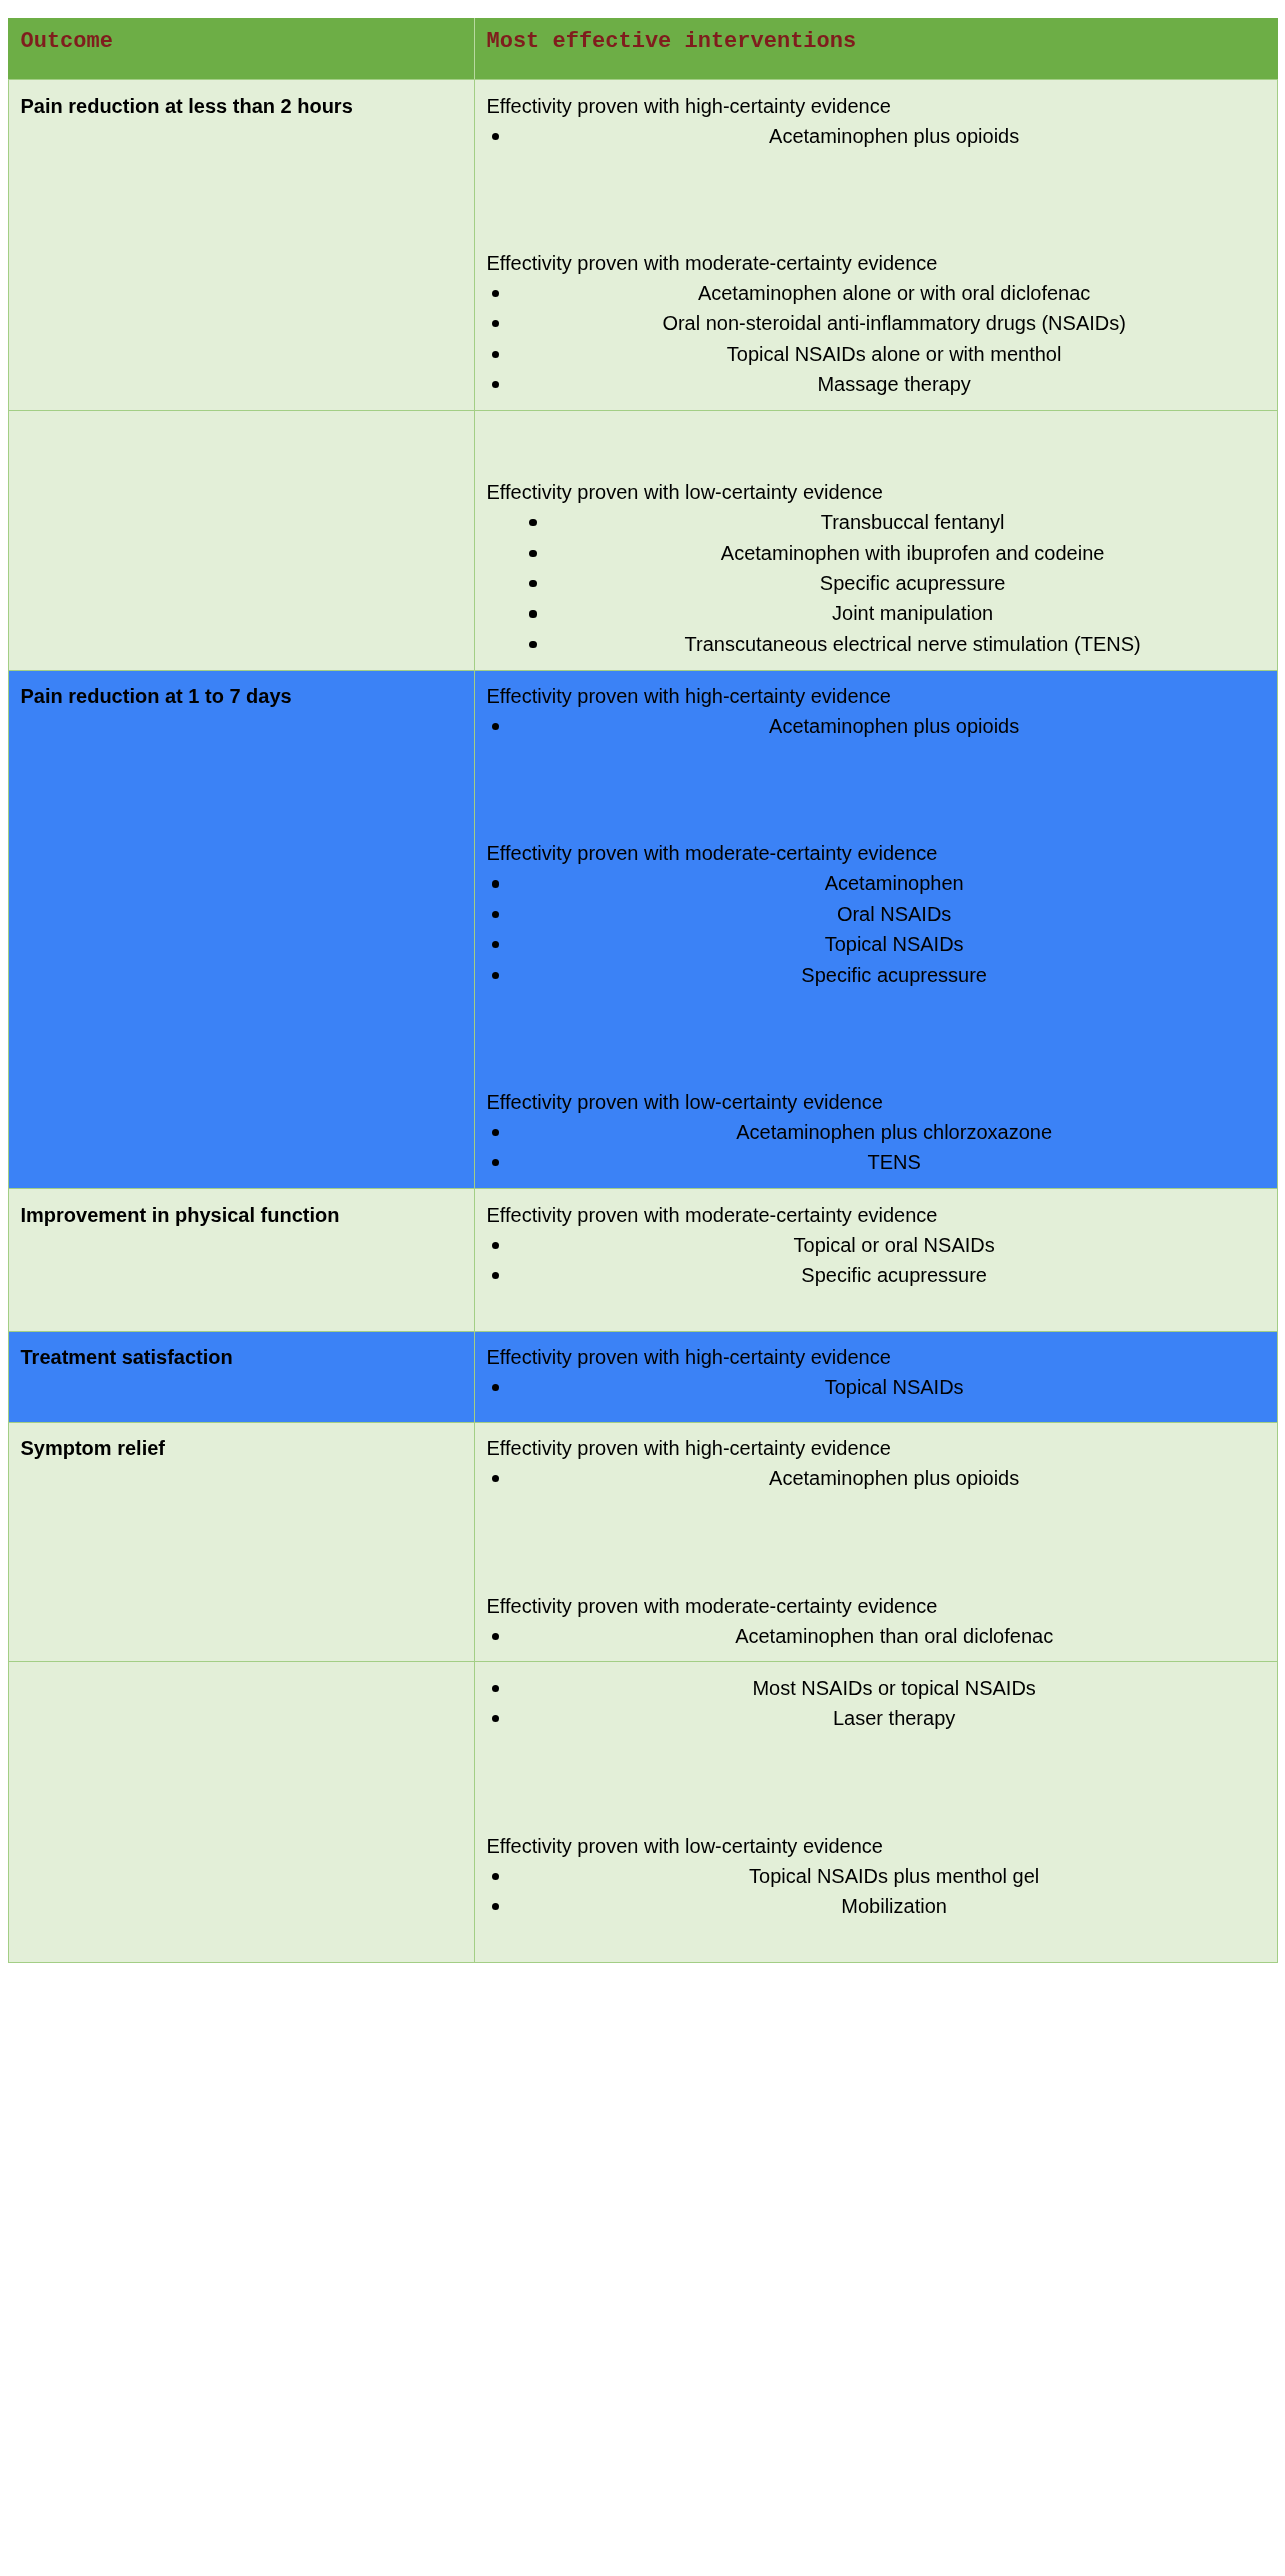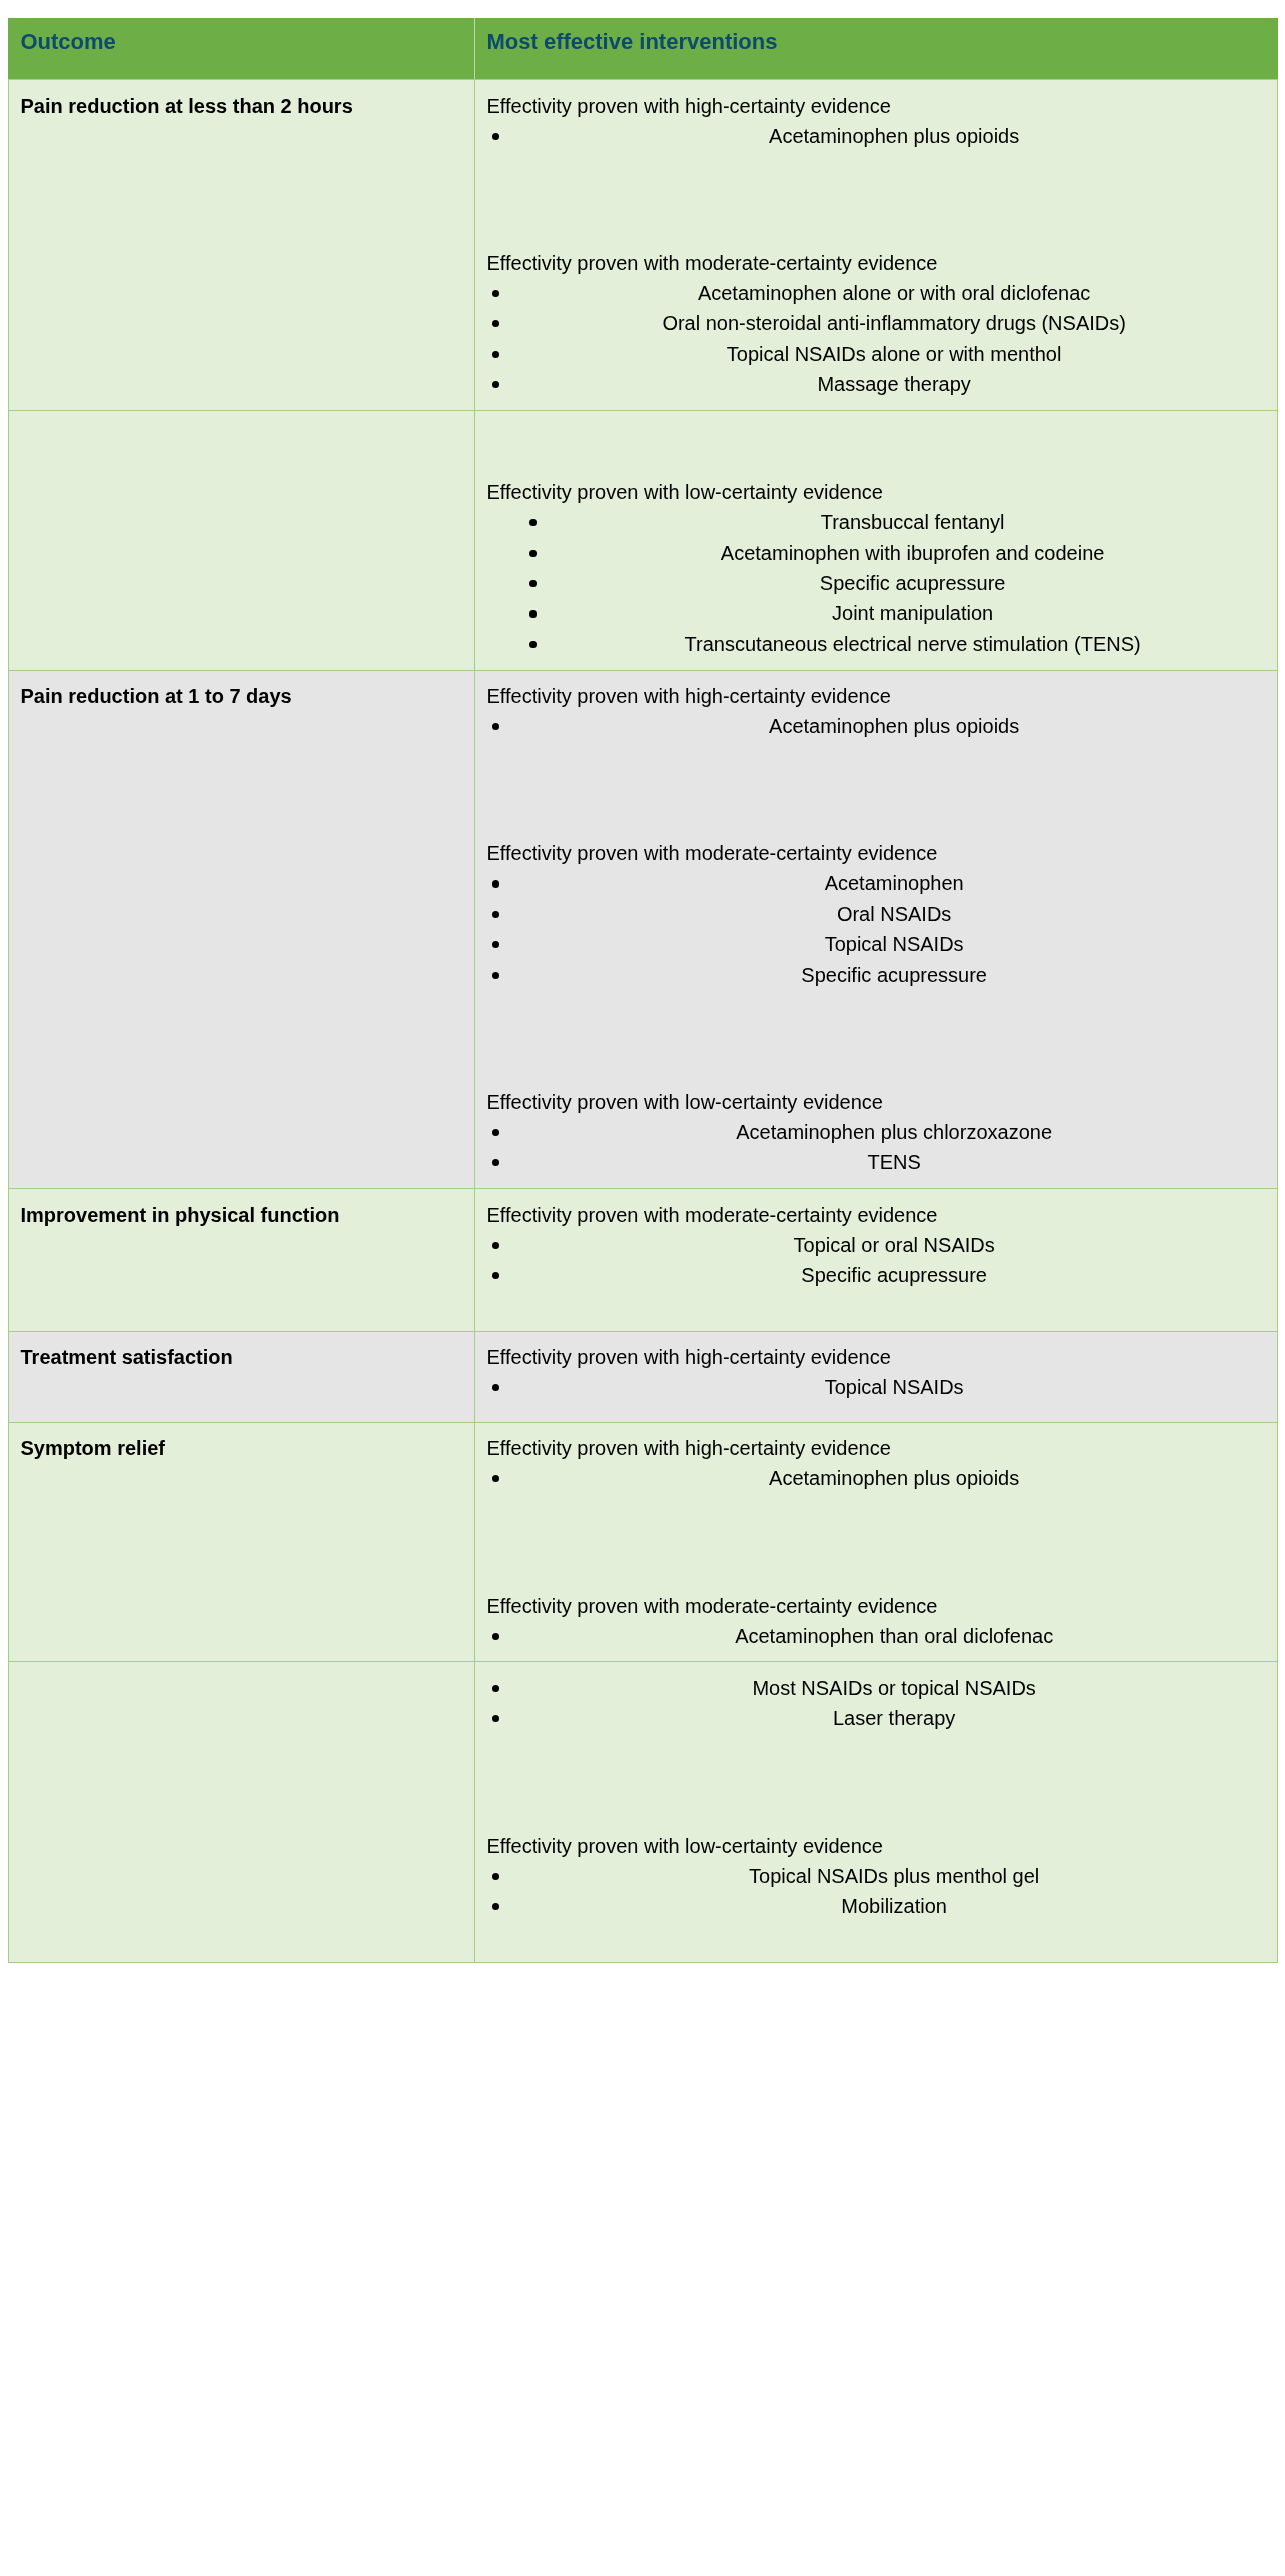--- a/index.html
+++ b/index.html
@@ -37,47 +37,48 @@
     border: 1.9px solid #A3CE85;
     vertical-align: top;
     padding: 0;
   }
 
   
   thead th {
     background: #6DAE46;
     border-color: #6DAE46;
     border-bottom-color: #A3CE85;
-    color: #0c4a6e;
+    color: #7f1d1d;
     text-align: left;
     font-weight: bold;
     font-size: 22px;
     line-height: 1.25;
     padding: 9px 11.7px 11.7px 11.7px;
     height: 40px;
+    font-family: Liberation Mono, monospace;
   }
   thead th.col-head-left { border-right-color: #B8D9A0; }
 
   
   td.outcome-cell {
     font-weight: bold;
     font-size: 20px;
     line-height: 1.58;
     color: #000000;
     padding: 10.4px 14.3px 10.4px 11.7px;
   }
   td.interventions-cell {
     font-size: 20px;
     line-height: 1.5;
     color: #000000;
     padding: 10.4px 13px 10.4px 11.7px;
   }
 
   tr.tint > td { background: #E3EFD8; }
-  tr.plain > td { background: #e5e5e5; }
+  tr.plain > td { background: #3b82f6; }
 
   
   .evidence-heading {
     margin: 0 0 0 0;
     font-size: 20px;
     line-height: 1.5;
     white-space: nowrap;
   }
 
   ul.intervention-list {

